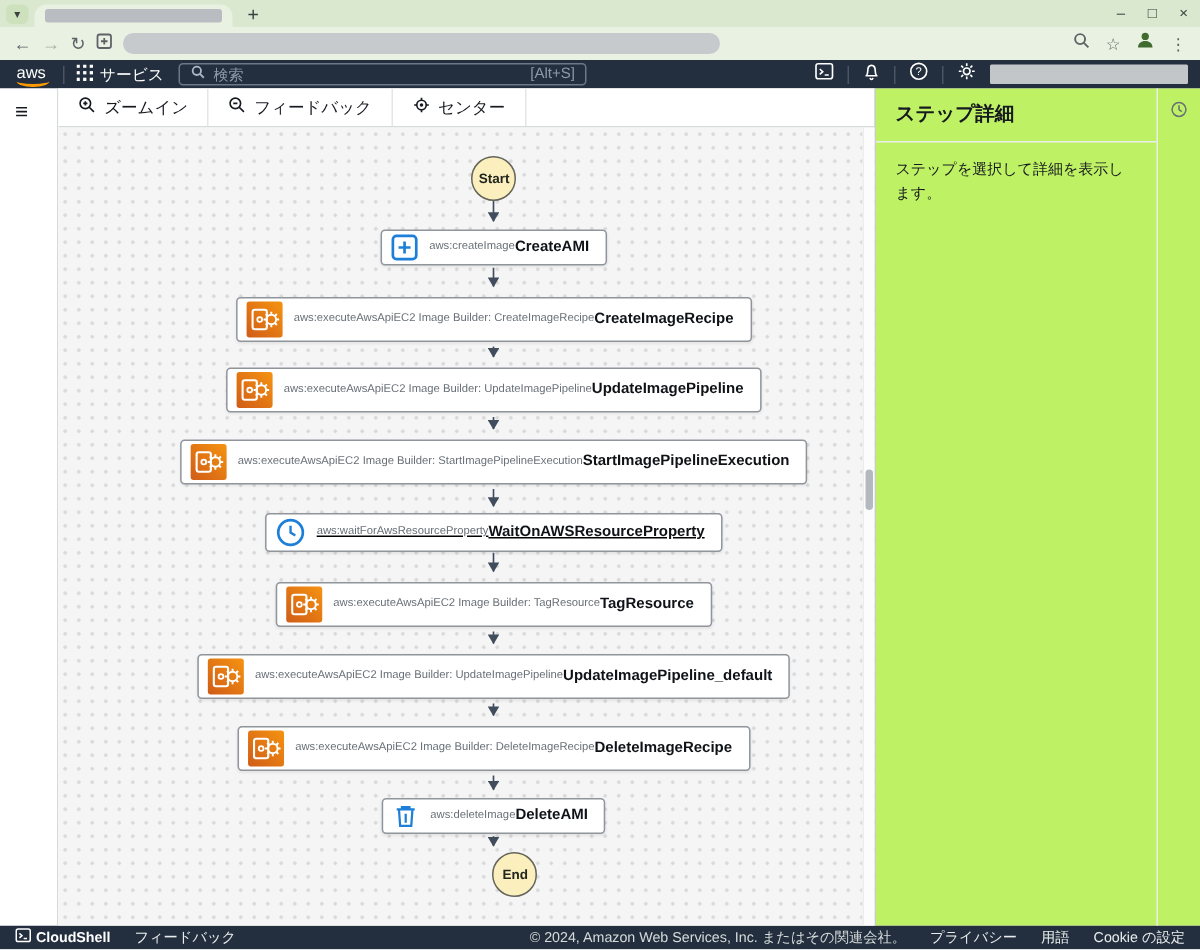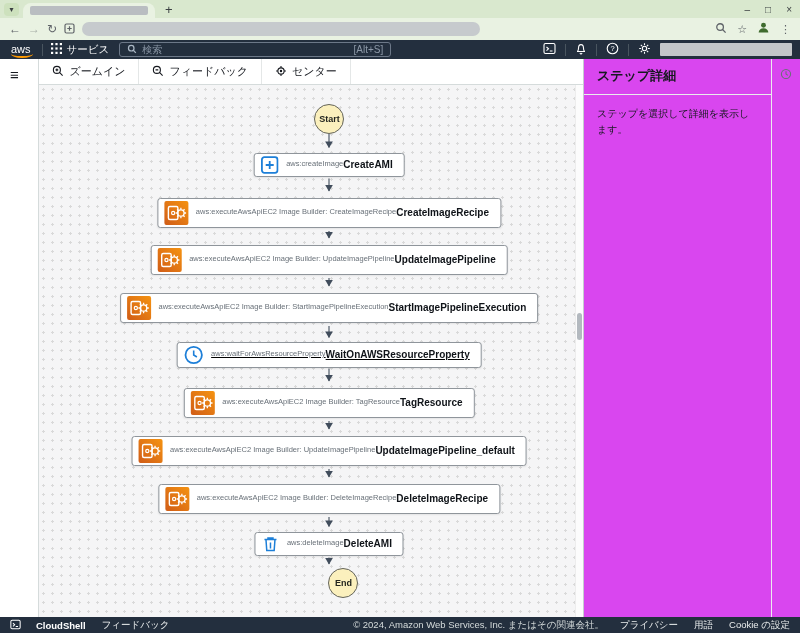--- a/index.html
+++ b/index.html
@@ -63,30 +63,30 @@
   .t-api, .t-res { font-size:7.5px; line-height:9px; color:#687078; }
   .t-name { font-size:10px; line-height:12px; font-weight:bold; color:#0f1318; }
   .n-icon { display:flex; align-items:center; justify-content:center; }
   .n-icon-imagebuilder { width:24px; height:24px; border-radius:2px;
                          background:linear-gradient(to bottom left,#f59311,#d05c17); }
   .wf-circle { position:absolute; width:28px; height:28px; border-radius:50%; background:#fbf0bd;
                border:1.5px solid #64645a; display:flex; align-items:center; justify-content:center;
                font-size:9px; font-weight:bold; color:#23251f; transform:translate(-50%,-50%); }
 
   
-  .steppanel { flex:1; background:#d946ef; border-left:1px solid #c7ccd1; display:flex; }
+  .steppanel { flex:1; background:#bef264; border-left:1px solid #c7ccd1; display:flex; }
   .panel-main { flex:1; border-right:1px solid #eaeded; }
   .panel-head { padding:8px 13px 9px; border-bottom:1px solid #eaeded; font-size:13px; font-weight:bold; color:#16191f; }
   .panel-body { padding:11px 13px; font-size:10px; color:#16191f; line-height:16px; width:161px; word-break:break-all; }
   .panel-strip { width:28px; display:flex; justify-content:center; align-items:flex-start; padding-top:7px; }
 
   
   .footer { height:16px; background:#232f3e; display:flex; align-items:center; padding:0 10px; gap:16px;
             font-size:9.5px; color:#fff; }
-  .foot-cloudshell { display:flex; align-items:center; gap:15px; font-weight:bold;text-align:right; }
+  .foot-cloudshell { display:flex; align-items:center; gap:3px; font-weight:bold;text-align:right; }
   .foot-copy { margin-left:auto; color:#d5dbdb; }
   .foot-link { color:#eaeded; }
 </style>
 </head>
 <body>
 
 <div class="win">
 
   <div class="tabstrip">
     <div class="tab-chevron">▾</div>

